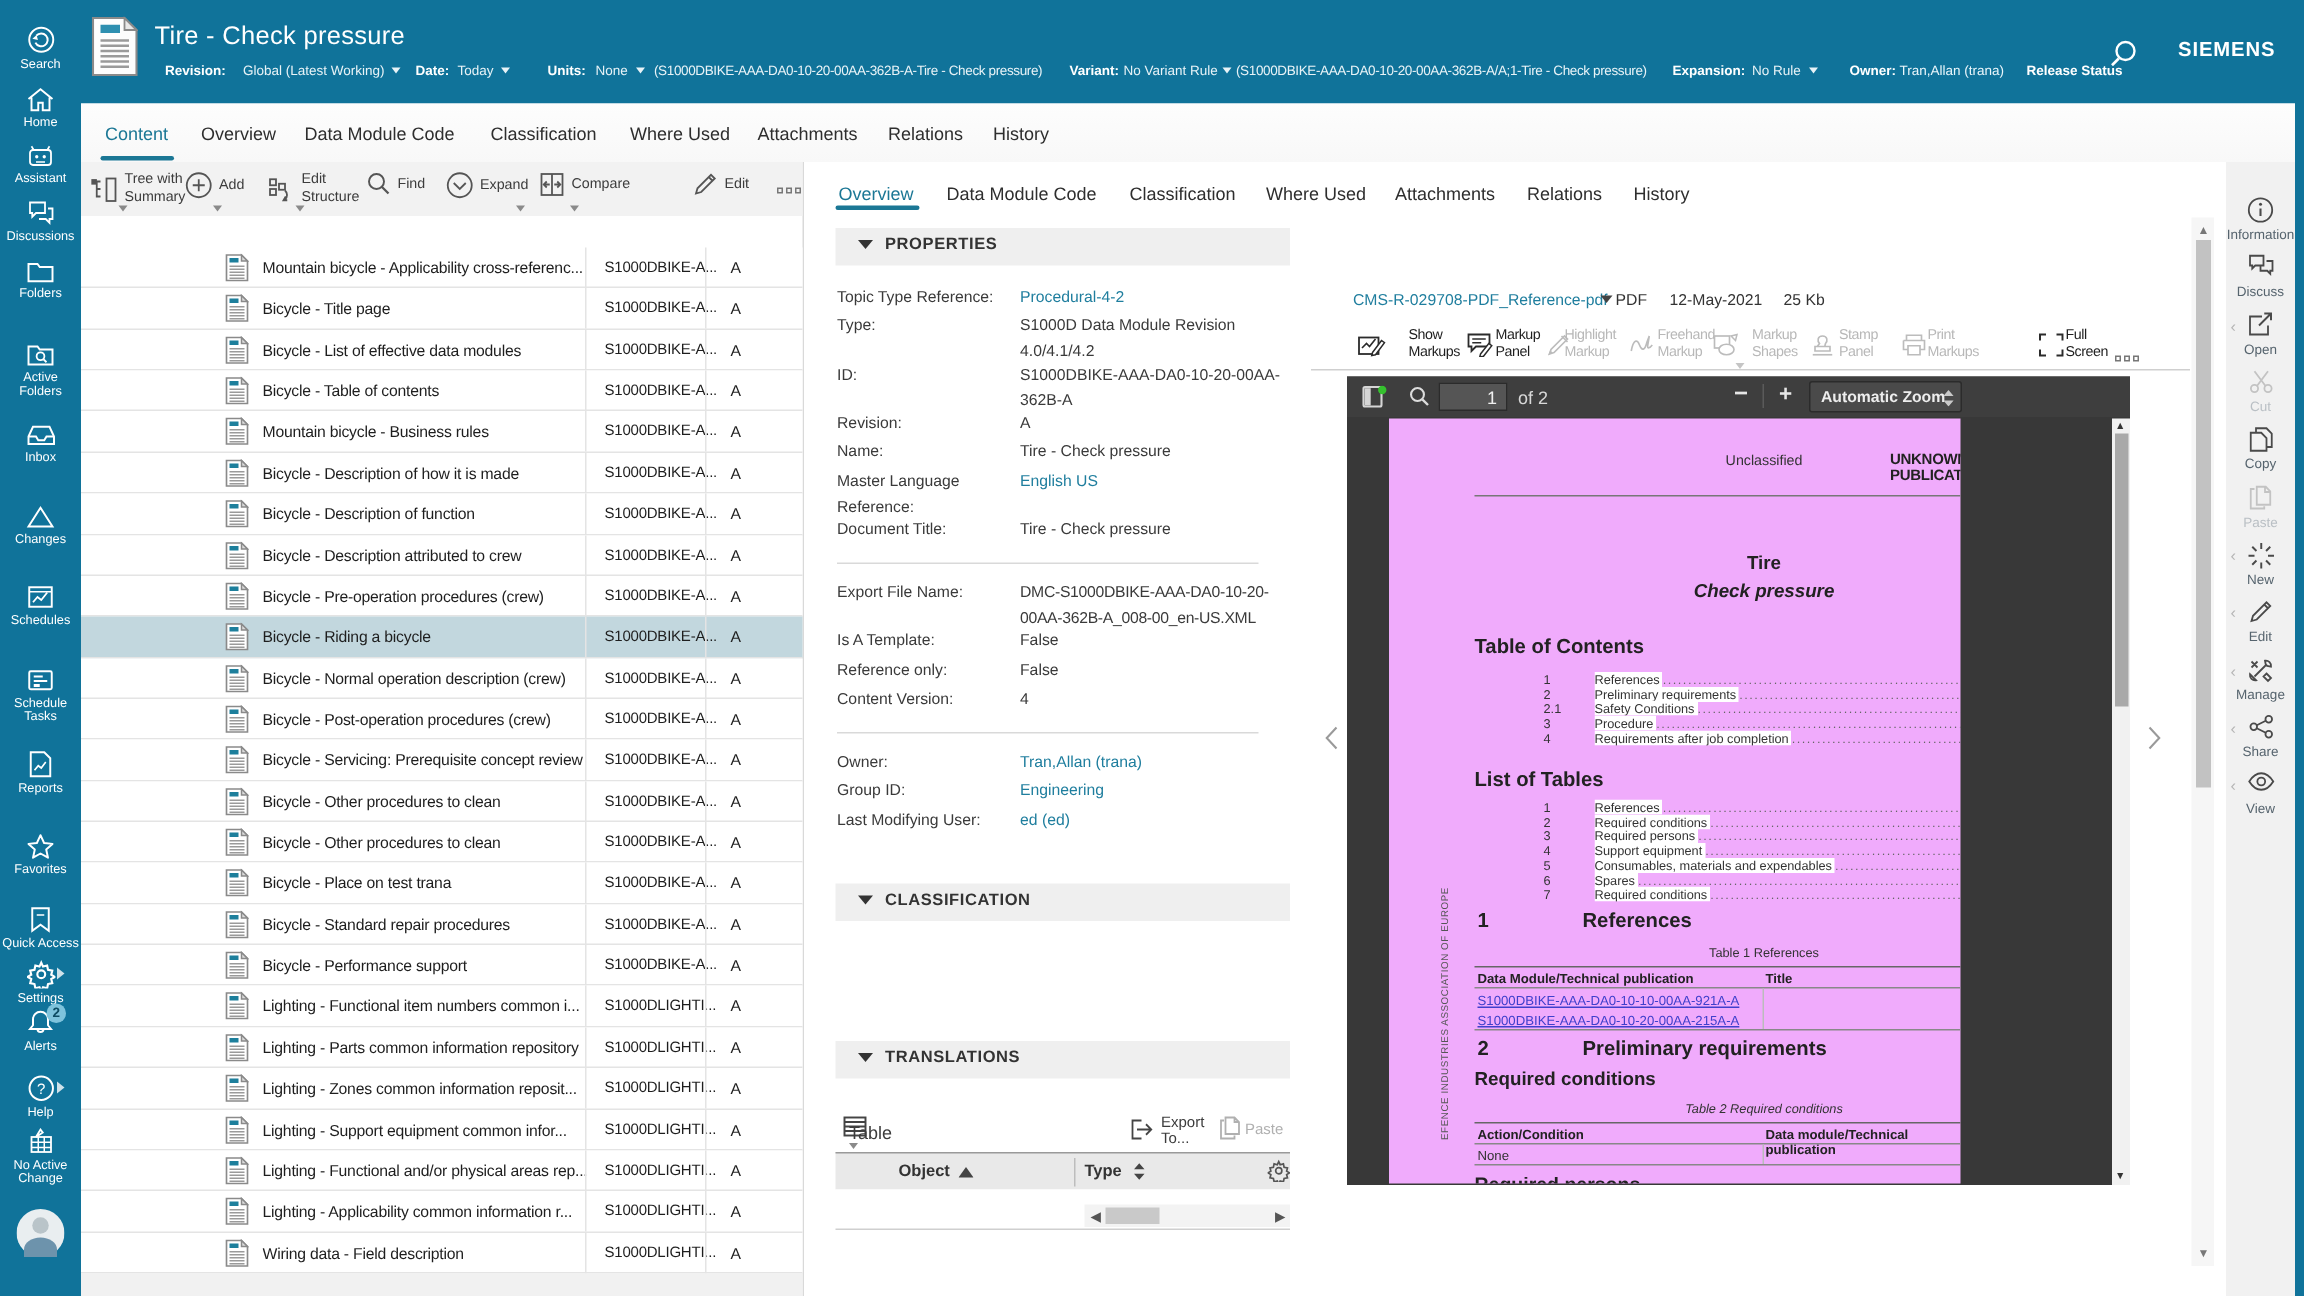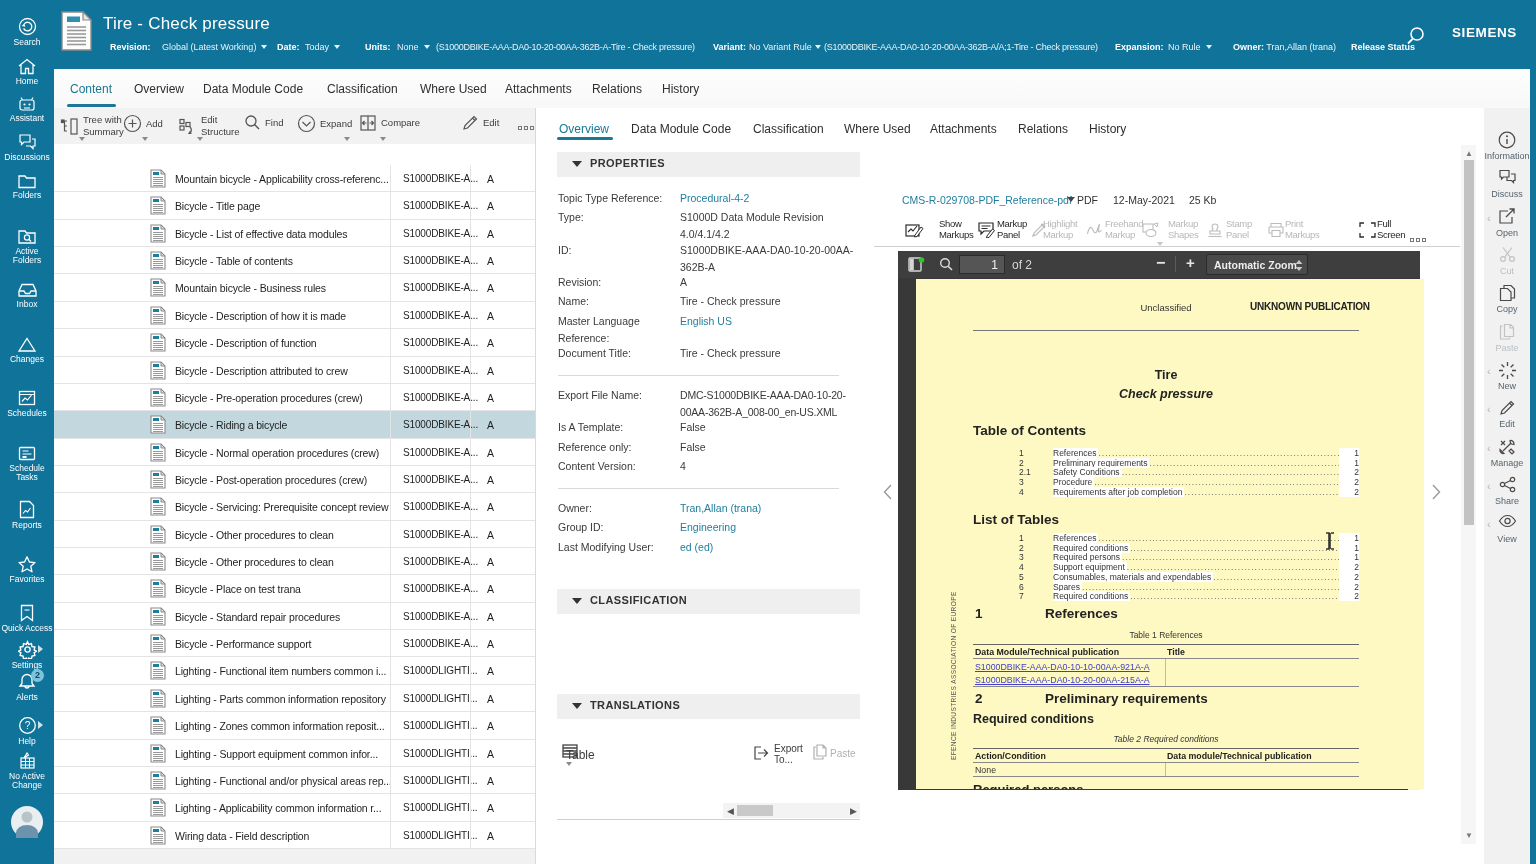--- a/index.html
+++ b/index.html
@@ -470,21 +470,21 @@
           <path d="M11 1 l4 4 h-4 z" fill="#dcdcdc" stroke="#8a8a8a" stroke-width="1"></path>
           <rect x="3" y="3" width="6" height="3" fill="#1d7f9c"></rect>
           <g stroke="#9a9a9a" stroke-width="1">
             <line x1="3" y1="8.5" x2="13" y2="8.5"></line>
             <line x1="3" y1="10.5" x2="13" y2="10.5"></line>
             <line x1="3" y1="12.5" x2="13" y2="12.5"></line>
             <line x1="3" y1="14.5" x2="13" y2="14.5"></line>
             <line x1="3" y1="16.5" x2="13" y2="16.5"></line>
           </g>
         </svg>
-        <span class="nm">Bicycle - Normal operation procedures (crew)</span>
+        <span class="nm">Bicycle - Normal operation description (crew)</span>
         <span class="id">S1000DBIKE-A...</span>
         <span class="rv">A</span>
         <div style="position:absolute;left:336px;top:0;width:1px;height:27px;background:#e4e4e4"></div>
         <div style="position:absolute;left:416px;top:0;width:1px;height:27px;background:#e4e4e4"></div>
       </div>
 <div class="trow" style="top:300.96px">
         <svg class="doc" width="16" height="19" viewBox="0 0 16 19">
           <path d="M1 1 h10 l4 4 v13 h-14 z" fill="#fff" stroke="#8a8a8a" stroke-width="1.1"></path>
           <path d="M11 1 l4 4 h-4 z" fill="#dcdcdc" stroke="#8a8a8a" stroke-width="1"></path>
           <rect x="3" y="3" width="6" height="3" fill="#1d7f9c"></rect>
@@ -805,20 +805,37 @@
   <div class="tbcaret" style="left:30px;top:654px"></div>
   <div class="abs" style="left:217px;top:637px"><svg width="17" height="16" viewBox="0 0 17 16">
         <path d="M8 2 H2 v12 h6 M5 8 h9 M11 4.5 L14.5 8 L11 11.5" fill="none" stroke="#444" stroke-width="1.2"></path>
       </svg></div>
   <div class="abs" style="left:238px;top:635px;font-size:10px;color:#3c3c3c;line-height:11px">Export<br>To...</div>
   <div class="abs" style="left:276px;top:636px"><svg width="15" height="16" viewBox="0 0 15 16">
         <path d="M4 3 H2 v12 h9 v-2 M5 1 h6 l3 3 v8 H5 z M11 1 v3 h3" fill="none" stroke="#b0b0b0" stroke-width="1.2"></path>
       </svg></div>
   <div class="abs" style="left:294px;top:640px;font-size:10px;color:#b0b0b0">Paste</div>
 
+  <div class="abs" style="left:21px;top:660px;width:303px;height:25px;background:#e9e9e9;border-top:1px solid #9a9a9a;font-size:11px;font-weight:700;color:#333">
+    <span style="position:absolute;left:42px;top:6px">Object</span>
+    <svg style="position:absolute;left:82px;top:9px" width="10" height="8" viewBox="0 0 10 8">
+        <path d="M5 0 L10 7 H0 z" fill="#444"></path>
+      </svg>
+    <div style="position:absolute;left:159px;top:3px;width:1px;height:19px;background:#bdbdbd"></div>
+    <span style="position:absolute;left:166px;top:6px">Type</span>
+    <svg style="position:absolute;left:197px;top:5px" width="11" height="14" viewBox="0 0 11 13">
+        <path d="M5.5 1 L9 5 H2 z M5.5 12 L2 8 h7 z" fill="#444"></path>
+      </svg>
+    <svg style="position:absolute;left:288px;top:4px" width="15" height="15" viewBox="0 0 16 16">
+        <g fill="none" stroke="#555" stroke-width="1.2">
+          <circle cx="8" cy="8" r="2.2"></circle>
+          <path d="M8 1.5 l1 2.2 2.3-.6 .5 2.4 2.4.5 -.6 2.3 2 1.2 -2 1.2 .6 2.3 -2.4.5 -.5 2.4 -2.3-.6 -1 2.2 -1-2.2 -2.3.6 -.5-2.4 -2.4-.5 .6-2.3 -2-1.2 2-1.2 -.6-2.3 2.4-.5 .5-2.4 2.3.6z"></path>
+        </g>
+      </svg>
+  </div>
   <div class="abs" style="left:21px;top:685px;width:303px;height:27px;background:#fff;border-bottom:1px solid #cfcfcf">
     <div style="position:absolute;left:166px;top:10px;width:137px;height:15px;background:#f3f3f3">
       <span style="position:absolute;left:4px;top:3px;font-size:9px;color:#555">◀</span>
       <div style="position:absolute;left:14px;top:2px;width:36px;height:11px;background:#c9c9c9"></div>
       <span style="position:absolute;right:3px;top:3px;font-size:9px;color:#555">▶</span>
     </div>
   </div>
   <a class="abs tlink" style="left:366px;top:86px;font-size:10.5px">CMS-R-029708-PDF_Reference-pdf</a>
   <div class="abs" style="left:531px;top:89px;width:0;height:0;border-left:4.5px solid transparent;border-right:4.5px solid transparent;border-top:5.5px solid #444"></div>
   <div class="abs" style="left:541px;top:86px;font-size:10.5px;color:#333">PDF</div>
@@ -896,21 +913,21 @@
         <svg style="position:absolute;right:4px;top:5px" width="8" height="11" viewBox="0 0 8 11">
             <path d="M4 0 L7.4 4 H0.6 z M4 11 L0.6 7 h6.8 z" fill="#c9c9c9"></path>
           </svg>
       </div>
     </div>
     <div class="abs" style="left:510px;top:28px;width:12px;height:511px;background:#f1f1f1">
       <div style="position:absolute;left:2px;top:2px;font-size:7px;color:#333">▲</div>
       <div style="position:absolute;left:1.5px;top:10px;width:9px;height:182px;background:#a9a9a9"></div>
       <div style="position:absolute;left:2px;bottom:2px;font-size:7px;color:#333">▼</div>
     </div>
-    <div id="pdfpage" class="abs" style="left:18px;top:28px;width:508px;height:510px;background:#fef9c3;overflow:hidden">
+    <div id="pdfpage" class="abs" style="left:28px;top:28px;width:381px;height:510px;background:#f0abfc;overflow:hidden">
 <div class="abs" style="left:200px;top:23px;width:100px;text-align:center;font-size:9.5px;color:#333">Unclassified</div>
 <div class="abs" style="left:334px;top:22px;font-size:10px;letter-spacing:-0.2px;font-weight:700;color:#222">UNKNOWN PUBLICATION</div>
 <div class="abs" style="left:57px;top:51px;width:386px;border-top:1.3px solid #777"></div>
 <div class="abs" style="left:100px;top:89px;width:300px;text-align:center;font-size:12.5px;font-weight:700;color:#222">Tire</div>
 <div class="abs" style="left:100px;top:108px;width:300px;text-align:center;font-size:12.5px;font-weight:700;font-style:italic;color:#222">Check pressure</div>
 <div class="abs" style="left:57px;top:144px;font-size:13.5px;font-weight:700;color:#222">Table of Contents</div>
 <div class="abs" style="left:103px;top:169px;font-size:8.5px;color:#333">1</div>
         <div class="abs" style="left:137px;top:169px;width:306px;font-size:8.5px;color:#333;white-space:nowrap;overflow:hidden"><span style="background:#fff;padding-right:2px">References</span><span style="color:#666;letter-spacing:1px">......................................................................................................................................................</span></div>
         <div class="abs" style="left:423px;top:169px;width:20px;text-align:right;font-size:8.5px;color:#333;background:#fff;padding-left:2px">1</div>
 <div class="abs" style="left:103px;top:178.7px;font-size:8.5px;color:#333">2</div>

